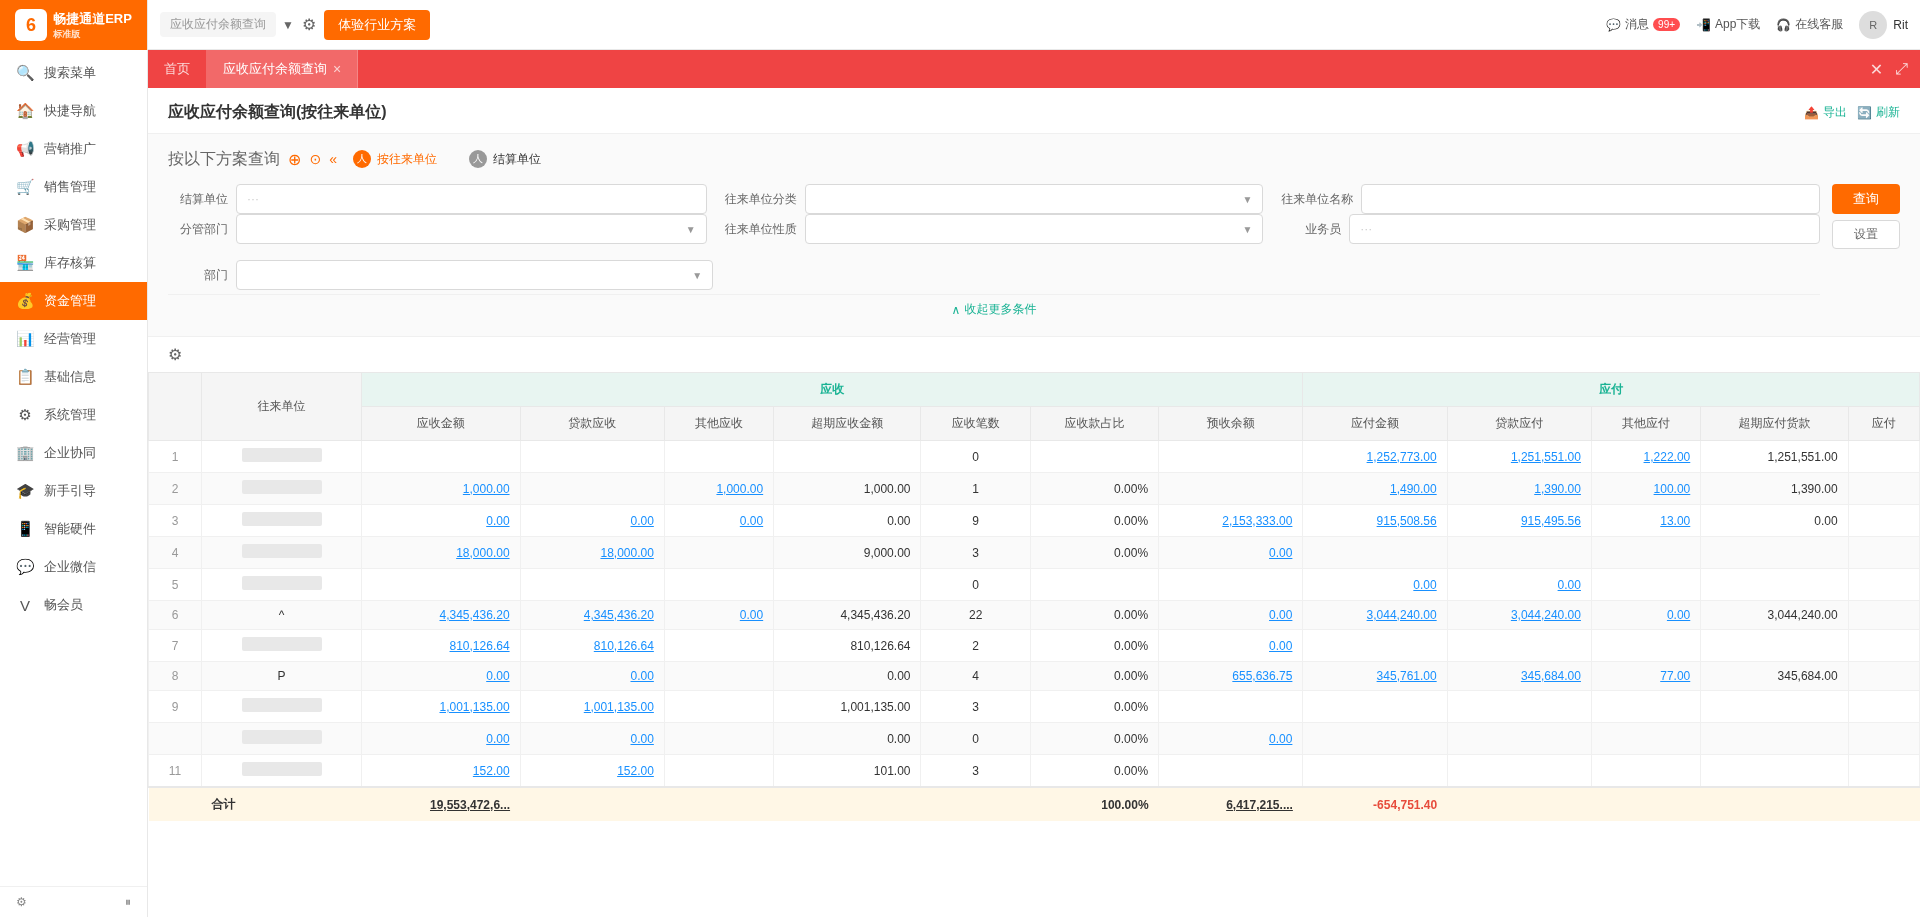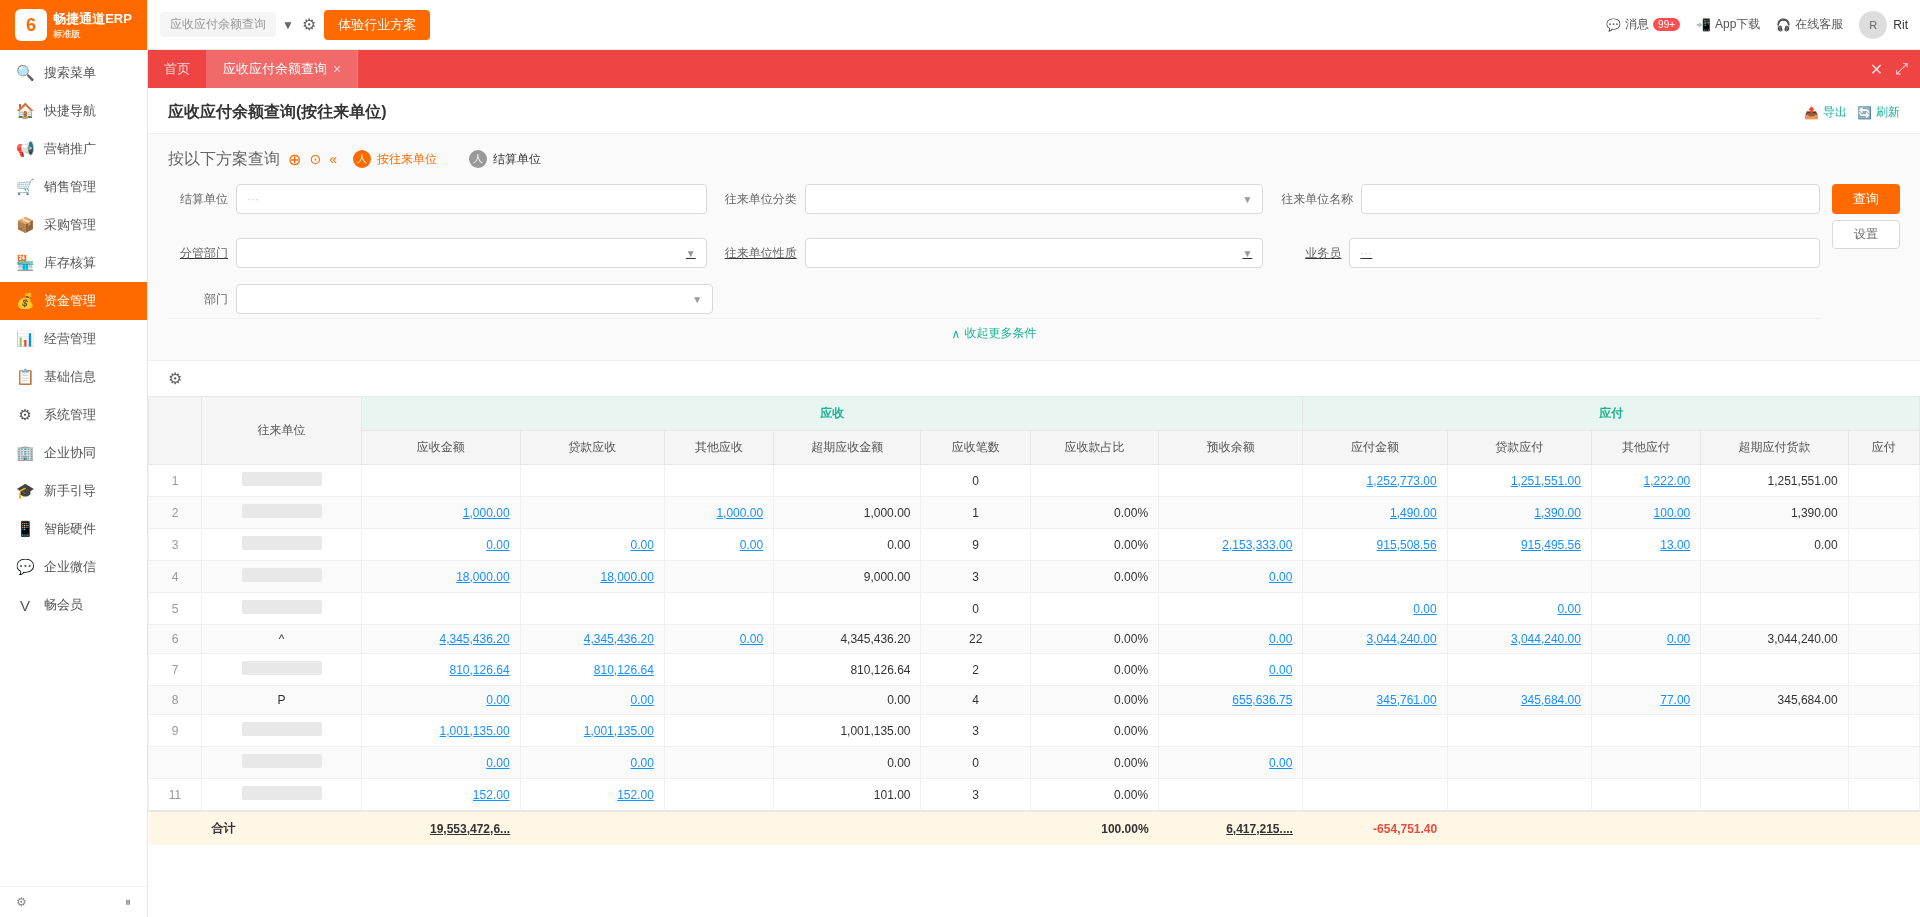--- a/index.html
+++ b/index.html
@@ -347,21 +347,21 @@
               </div>
             </div>
             <div class="filter-field">
               <span class="filter-field-label">往来单位名称</span>
               <div class="filter-input">
                 <span></span>
               </div>
             </div>
           </div>
 
-          <div class="filter-row" style="margin-top:24px;text-decoration:underline;">
+          <div class="filter-row" style="margin-top:0;">
             <div class="filter-field">
               <span class="filter-field-label">分管部门</span>
               <div class="filter-input">
                 <span></span>
                 <span class="arrow">▼</span>
               </div>
             </div>
             <div class="filter-field">
               <span class="filter-field-label">往来单位性质</span>
               <div class="filter-input">

